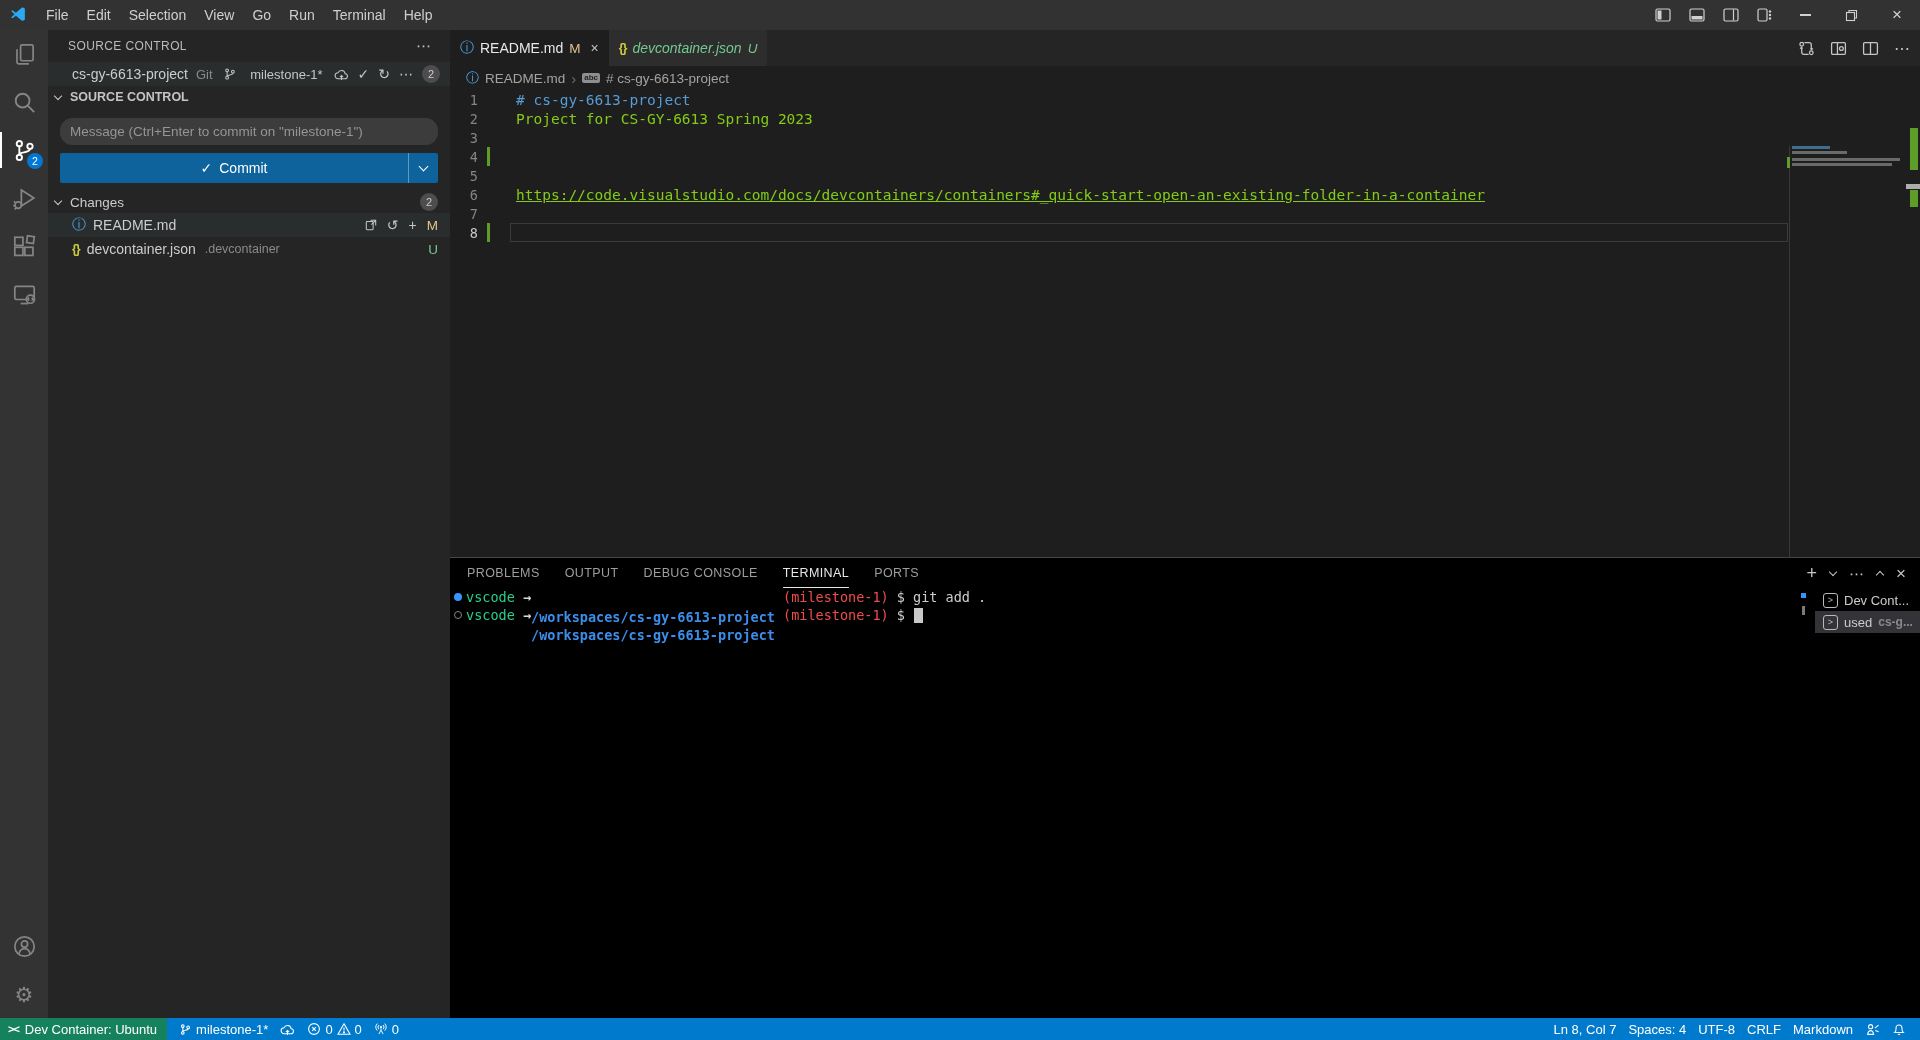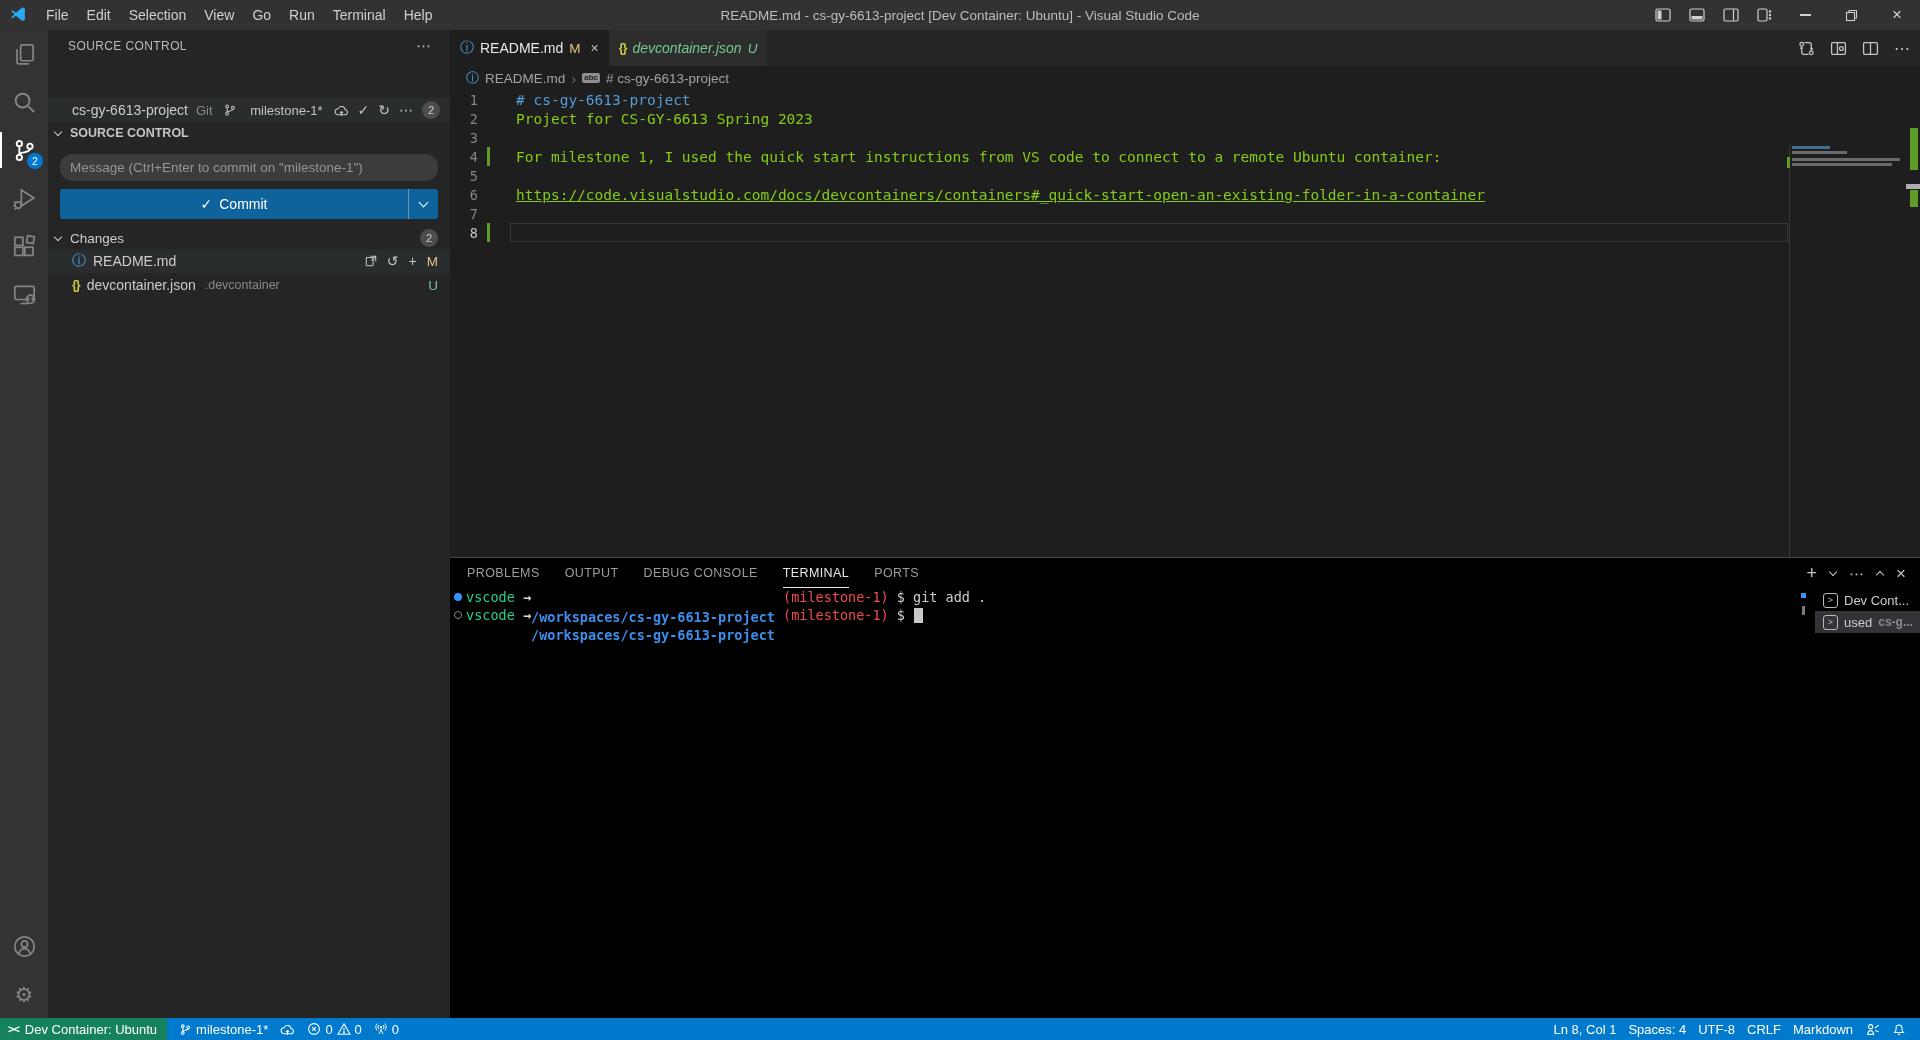--- a/index.html
+++ b/index.html
@@ -28,21 +28,21 @@
   .gear-glyph { font-size:21px; color:#858585; line-height:1; }
 
   
   .sidebar { position:absolute; left:48px; top:30px; width:402px; bottom:22px; background:#252526; z-index:10; }
   .side-head { height:32px; display:flex; align-items:center; padding:0 14px 0 20px; }
   .side-head .t { font-size:12px; color:#bbbbbb; letter-spacing:.4px; }
   .side-head .sp { flex:1; }
   .more-dots { color:#c5c5c5; font-size:15px; letter-spacing:1px; padding:0 4px; }
   .cv { display:inline-block; width:6px; height:6px; border-right:1.4px solid #cccccc; border-bottom:1.4px solid #cccccc; transform:rotate(45deg); margin:0 9px 3px 7px; }
   .sec-row { height:22px; display:flex; align-items:center; font-weight:bold; font-size:12.5px; color:#c5c5c5; }
-  .repo-row { height:24px; display:flex; align-items:center; padding:0 10px 0 24px; font-size:14px; background:#2a2d2e;margin-top:36px; }
+  .repo-row { height:24px; display:flex; align-items:center; padding:0 10px 0 24px; font-size:14px; background:#2a2d2e; }
   .repo-row .git { color:#8a8a8a; margin-left:8px; font-size:13px; }
   .repo-row .sp { flex:1; }
   .repo-act { display:flex; align-items:center; gap:9px; color:#c5c5c5; }
   .repo-act .g { font-size:14px; line-height:1; }
   .badge { min-width:18px; height:18px; border-radius:10px; background:#4d4d4d; color:#cccccc; font-size:11px; display:flex; align-items:center; justify-content:center; padding:0 5px; font-weight:normal; }
   .branch-lab { font-size:13px; margin-left:4px; margin-right:2px; }
   .msg-input { display:block; width:378px; margin:10px auto 0; height:27px; background:#3c3c3c; border:1px solid #3c3c3c; border-radius:12px; color:#cccccc; font-size:13.5px; padding:0 9px; font-family:"Liberation Sans",sans-serif; }
   .msg-input::placeholder { color:#959595; }
   .commit-btn { width:378px; height:30px; margin:8px auto 0; background:#0e639c; border-radius:2px; display:flex; align-items:stretch; color:#ffffff; cursor:pointer; }
   .commit-main { flex:1; display:flex; align-items:center; justify-content:center; gap:7px; font-size:14px; }
@@ -144,21 +144,20 @@
       </svg>
   </span>
   <div class="menu-item">File</div>
   <div class="menu-item">Edit</div>
   <div class="menu-item">Selection</div>
   <div class="menu-item">View</div>
   <div class="menu-item">Go</div>
   <div class="menu-item">Run</div>
   <div class="menu-item">Terminal</div>
   <div class="menu-item">Help</div>
-  <div class="tb-title">README.md - cs-gy-6613-project [Dev Container: Ubuntu] - Visual Studio Code</div>
   <div class="tb-right">
     <span class="layout-ic">
       <svg width="16" height="14" viewBox="0 0 16 14">
           <rect x="1" y="1" width="14" height="12" rx="1.5" fill="none" stroke="#d0d0d0" stroke-width="1.2"></rect>
           <rect x="2.5" y="2.5" width="4" height="9" fill="#d0d0d0"></rect>
         </svg>
     </span>
     <span class="layout-ic">
       <svg width="16" height="14" viewBox="0 0 16 14">
           <rect x="1" y="1" width="14" height="12" rx="1.5" fill="none" stroke="#d0d0d0" stroke-width="1.2"></rect>
@@ -378,21 +377,20 @@
       <span class="ln">2</span>
       <span class="ct">Project for CS-GY-6613 Spring 2023</span>
     </div>
     <div class="crow">
       <span class="ln">3</span>
       <span class="ct"></span>
     </div>
     <div class="crow">
       <i class="gmark"></i>
       <span class="ln">4</span>
-      <span class="ct">For milestone 1, I used the quick start instructions from VS code to connect to a remote Ubuntu container:</span>
     </div>
     <div class="crow">
       <span class="ln">5</span>
       <span class="ct"></span>
     </div>
     <div class="crow">
       <span class="ln">6</span>
       <span class="ct link">https://code.visualstudio.com/docs/devcontainers/containers#_quick-start-open-an-existing-folder-in-a-container</span>
     </div>
     <div class="crow">
@@ -515,21 +513,21 @@
     <div class="sb-item">
       <svg width="14" height="14" viewBox="0 0 16 16" fill="none" stroke="#ffffff" stroke-width="1.1">
           <circle cx="8" cy="5.8" r="1.3" fill="#ffffff" stroke="none"></circle>
           <path d="M5.6 3.4a3.4 3.4 0 0 0 0 4.8M10.4 3.4a3.4 3.4 0 0 1 0 4.8M3.8 1.8a6 6 0 0 0 0 8M12.2 1.8a6 6 0 0 1 0 8M8 7.2v2M8 9.2l-2.4 4.6M8 9.2l2.4 4.6"></path>
         </svg>
       <span>0</span>
     </div>
   </div>
   <div class="sb-right">
     <div class="sb-item">
-        <span>Ln 8, Col 1</span>
+        <span>Ln 8, Col 7</span>
       </div>
     <div class="sb-item">
         <span>Spaces: 4</span>
       </div>
     <div class="sb-item">
         <span>UTF-8</span>
       </div>
     <div class="sb-item">
         <span>CRLF</span>
       </div>

